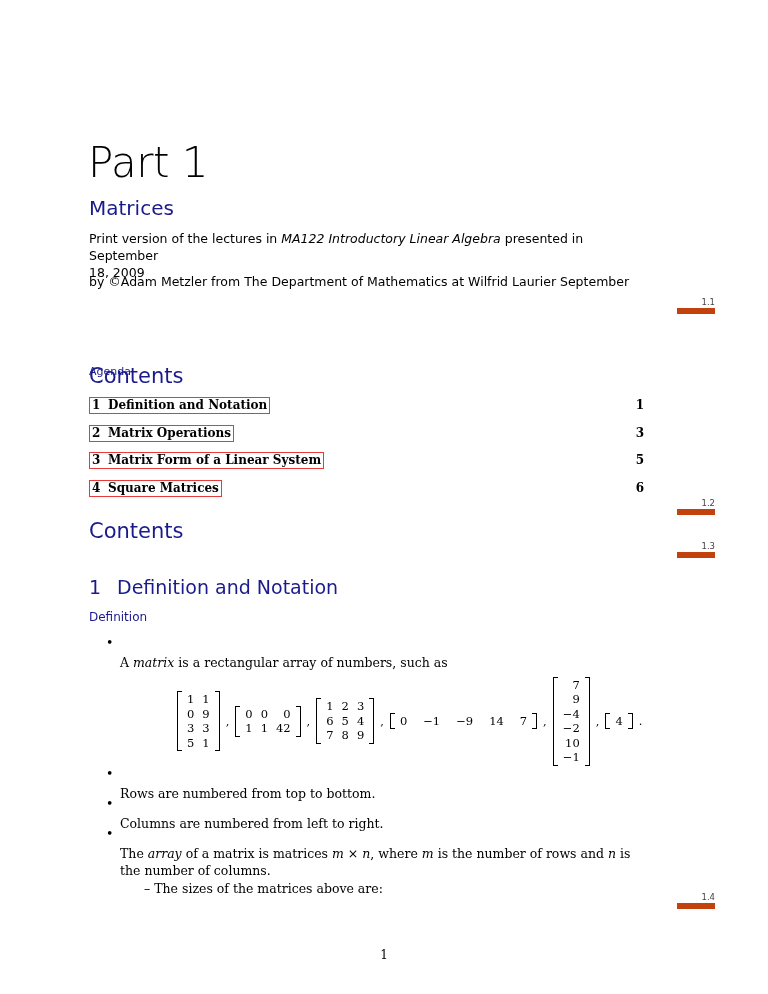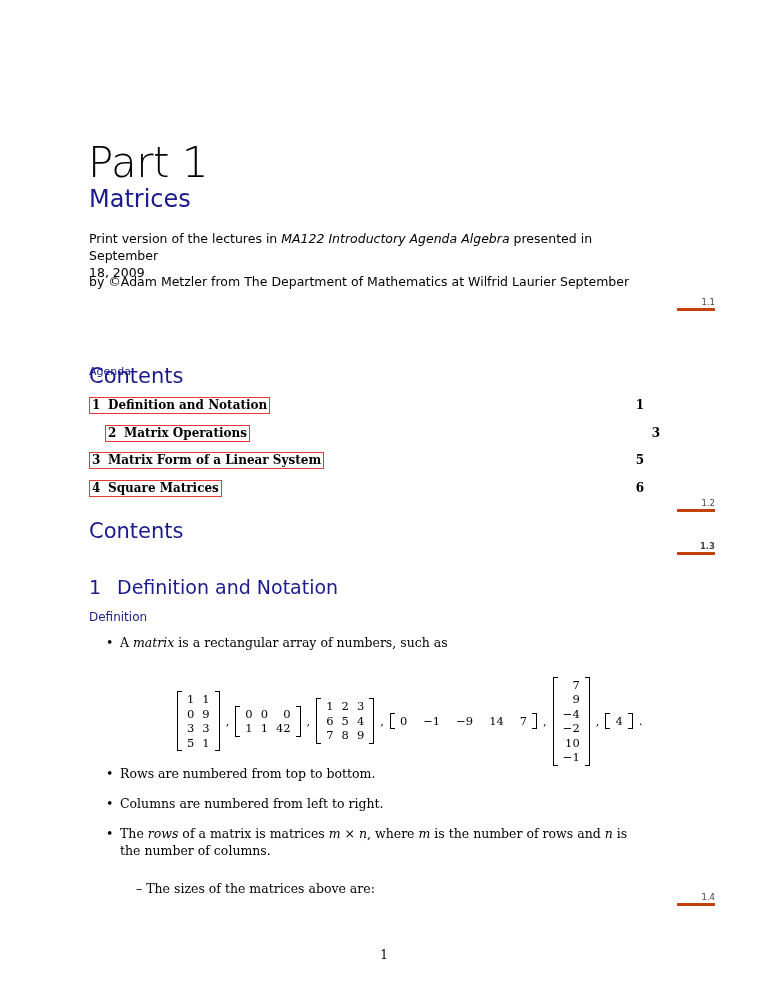--- a/index.html
+++ b/index.html
@@ -3,89 +3,89 @@
 <meta charset="utf-8">
 <style>
   html, body { margin: 0; padding: 0; background: #ffffff; }
   body { width: 768px; height: 994px; position: relative; overflow: hidden; color: #000; }
   .sans { font-family: "DejaVu Sans", sans-serif; }
   .serif { font-family: "DejaVu Serif", serif; }
   .abs { position: absolute; }
   .blue { color: #1a1a8c; }
 
   .part-title { left: 88px; top: 138px; font-size: 42px; font-weight: 300; letter-spacing: -0.5px; }
-  .part-sub { left: 89px; top: 185px; font-size: 24px; }
+  .part-sub { left: 89px; top: 196px; font-size: 20px; }
   .info { left: 89px; font-size: 12.5px; line-height: 17px; width: 560px; }
 
-  .slide-mark { right: 53px; width: 38px; text-align: right; font-size: 8.5px; color: #444; border-bottom: 3px solid #c2410c; padding-bottom: 1px; }
+  .slide-mark { right: 53px; width: 38px; text-align: right; font-size: 8.5px; color: #444; border-bottom: 6px solid #c2410c; padding-bottom: 1px; }
 
   .agenda { left: 89px; top: 325px; font-size: 11px; margin-top: 40px; }
   .contents-h { left: 89px; font-size: 21px; }
 
   .toc-row { left: 89px; width: 555px; height: 18px; font-size: 12px; font-weight: bold; }
   .toc-box { display: inline-block; border: 1.3px solid #e83a3a; padding: 0 2px; line-height: 15px; }
   .toc-num { display: inline-block; width: 16px; }
   .toc-page { position: absolute; right: 0; top: 1px; }
 
   .sec-h { left: 89px; top: 576px; font-size: 19px; }
   .sec-h .n { display: inline-block; width: 28px; }
   .def-h { left: 89px; top: 610px; font-size: 12px; }
 
   .bullet { left: 106px; font-size: 12.5px; line-height: 17px; width: 540px; }
   .bullet .dot { position: absolute; left: 0; top: 0; }
-  .bullet .txt { display: block; padding-left: 14px; }
+  .bullet .txt { display: block; padding-left: 14px; margin-top: 20px; }
   .sub-bullet { left: 136px; font-size: 12.5px; }
 
   .matrices { left: 177px; top: 660px; height: 122px; display: flex; align-items: center; font-family: "DejaVu Serif", serif; font-size: 11.5px; }
   .mat { display: inline-grid; position: relative; padding: 1px 5px; border-left: 1.2px solid #000; border-right: 1.2px solid #000; row-gap: 0; }
   .mat::before, .mat::after { content: ""; position: absolute; width: 4px; top: 0; bottom: 0; border-top: 1.2px solid #000; border-bottom: 1.2px solid #000; }
   .mat::before { left: 0; }
   .mat::after { right: 0; }
   .cell { text-align: right; line-height: 14.5px; padding: 0 4px; }
   .sep { margin: 0 6px; }
   .pagenum { left: 0; width: 768px; top: 948px; text-align: center; font-size: 12px; }
 </style>
 </head>
 <body>
 
 <div class="abs sans part-title">Part 1</div>
 <div class="abs sans part-sub blue">Matrices</div>
 
 <div class="abs sans info" style="top:230px;">
-  <span>Print version of the lectures in </span><em>MA122 Introductory Agenda Algebra</em><span> presented in September</span><br>
+  <span>Print version of the lectures in </span><em>MA122 Introductory Linear Algebra</em><span> presented in September</span><br>
   <span>18, 2009</span>
 </div>
 <div class="abs sans info" style="top:273px;">by ©Adam Metzler from The Department of Mathematics at Wilfrid Laurier September</div>
 
 <div class="abs sans slide-mark" style="top:297px;">1.1</div>
 
 <div class="abs sans agenda blue">Agenda</div>
 <div class="abs sans contents-h blue" style="top:364px;">Contents</div>
 
 <div class="abs serif toc-row" style="top:397px;">
   <span class="toc-box"><span class="toc-num">1</span><span>Definition and Notation</span></span>
   <span class="toc-page">1</span>
 </div>
-<div class="abs serif toc-row" style="top:425px;margin-left:16px;">
+<div class="abs serif toc-row" style="top:425px;">
   <span class="toc-box"><span class="toc-num">2</span><span>Matrix Operations</span></span>
   <span class="toc-page">3</span>
 </div>
 <div class="abs serif toc-row" style="top:452px;">
   <span class="toc-box"><span class="toc-num">3</span><span>Matrix Form of a Linear System</span></span>
   <span class="toc-page">5</span>
 </div>
 <div class="abs serif toc-row" style="top:480px;">
   <span class="toc-box"><span class="toc-num">4</span><span>Square Matrices</span></span>
   <span class="toc-page">6</span>
 </div>
 
 <div class="abs sans slide-mark" style="top:498px;">1.2</div>
 
 <div class="abs sans contents-h blue" style="top:519px;">Contents</div>
-<div class="abs sans slide-mark" style="top:541px;font-weight:bold;">1.3</div>
+<div class="abs sans slide-mark" style="top:541px;">1.3</div>
 
 <div class="abs sans sec-h blue">
   <span class="n">1</span><span>Definition and Notation</span>
 </div>
 <div class="abs sans def-h blue">Definition</div>
 
 <div class="abs serif bullet" style="top:634px;">
   <span class="dot">•</span>
   <span class="txt"><span>A </span><em>matrix</em><span> is a rectangular array of numbers, such as</span></span>
 </div>
@@ -149,22 +149,22 @@
 <div class="abs serif bullet" style="top:765px;">
   <span class="dot">•</span>
   <span class="txt">Rows are numbered from top to bottom.</span>
 </div>
 <div class="abs serif bullet" style="top:795px;">
   <span class="dot">•</span>
   <span class="txt">Columns are numbered from left to right.</span>
 </div>
 <div class="abs serif bullet" style="top:825px;">
   <span class="dot">•</span>
-  <span class="txt"><span>The </span><em>rows</em><span> of a matrix is matrices </span><em>m × n</em><span>, where </span><em>m</em><span> is the number of rows and </span><em>n</em><span> is the number of columns.</span></span>
+  <span class="txt"><span>The </span><em>array</em><span> of a matrix is matrices </span><em>m × n</em><span>, where </span><em>m</em><span> is the number of rows and </span><em>n</em><span> is the number of columns.</span></span>
 </div>
 
-<div class="abs serif sub-bullet" style="top:881px;">
+<div class="abs serif sub-bullet" style="top:881px;margin-left:8px;">
   <span>– </span><span>The sizes of the matrices above are:</span>
 </div>
 
 <div class="abs sans slide-mark" style="top:892px;">1.4</div>
 
 <div class="abs serif pagenum">1</div>
 
 </body></html>

